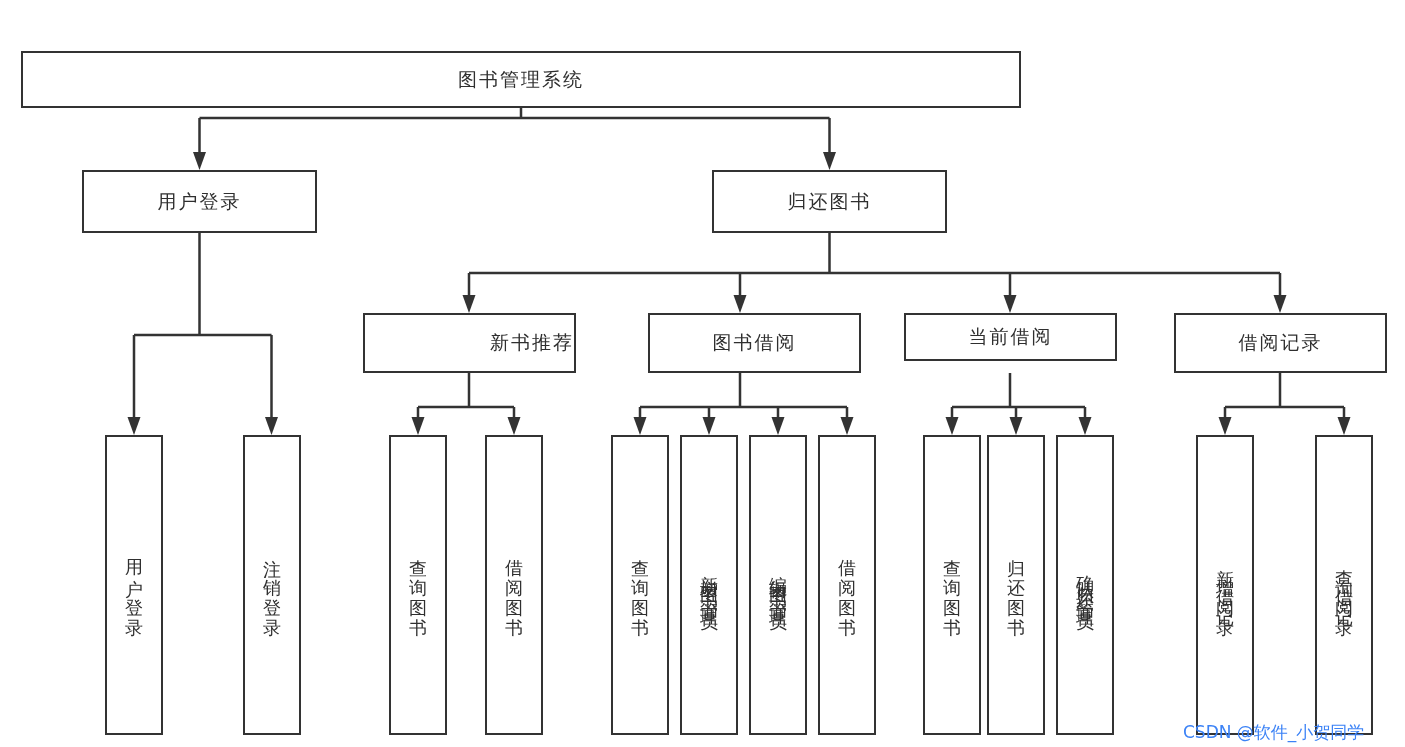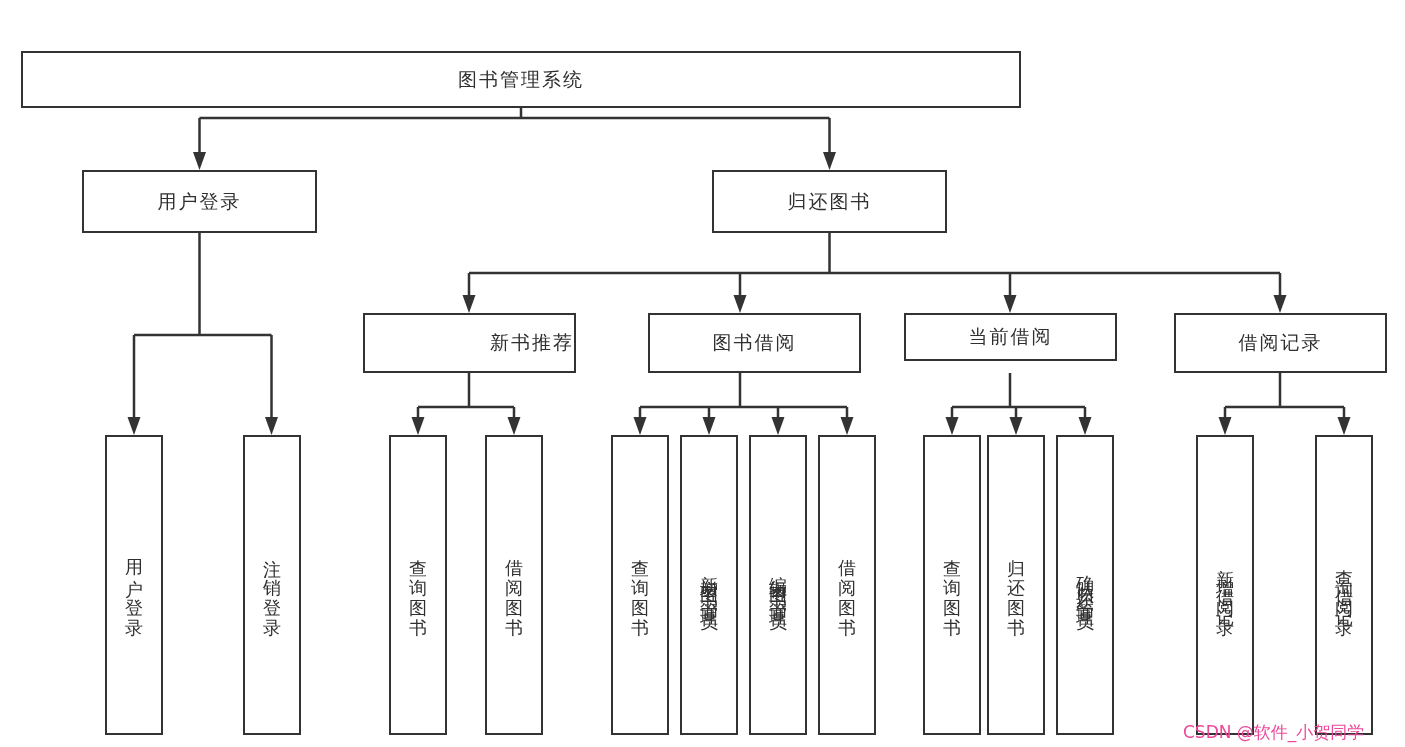--- a/index.html
+++ b/index.html
@@ -28,21 +28,21 @@
   #n-borrow{left:634px;top:313px;width:213px;height:60px;margin-left:14px;}
   #n-current{left:904px;top:313px;width:213px;height:48px;}
   #n-record{left:1174px;top:313px;width:213px;height:60px;text-align:center;}
   .vnode{top:435px;width:58px;height:300px;}
   #l-a1{left:105px;} #l-a2{left:243px;}
   #l-b1{left:389px;} #l-b2{left:485px;}
   #l-c1{left:611px;} #l-c2{left:680px;} #l-c3{left:749px;} #l-c4{left:818px;}
   #l-d1{left:923px;} #l-d2{left:987px;} #l-d3{left:1056px;}
   #l-e1{left:1196px;} #l-e2{left:1315px;}
   #watermark{
-    position:absolute;left:1183px;top:721px;z-index:2;font-size:17px;color:#ec4899;
+    position:absolute;left:1183px;top:721px;z-index:2;font-size:17px;color:#3b82f6;
     white-space:nowrap;
   }
 </style>
 </head>
 <body>
 
 <svg id="connectors" viewBox="0 0 1405 747" xmlns="http://www.w3.org/2000/svg">
   <g stroke="#333333" stroke-width="2.5" fill="none">
 
     <path d="M521 70 V118 M199.5 118 H829.5 M199.5 118 V154 M829.5 118 V154"></path>

